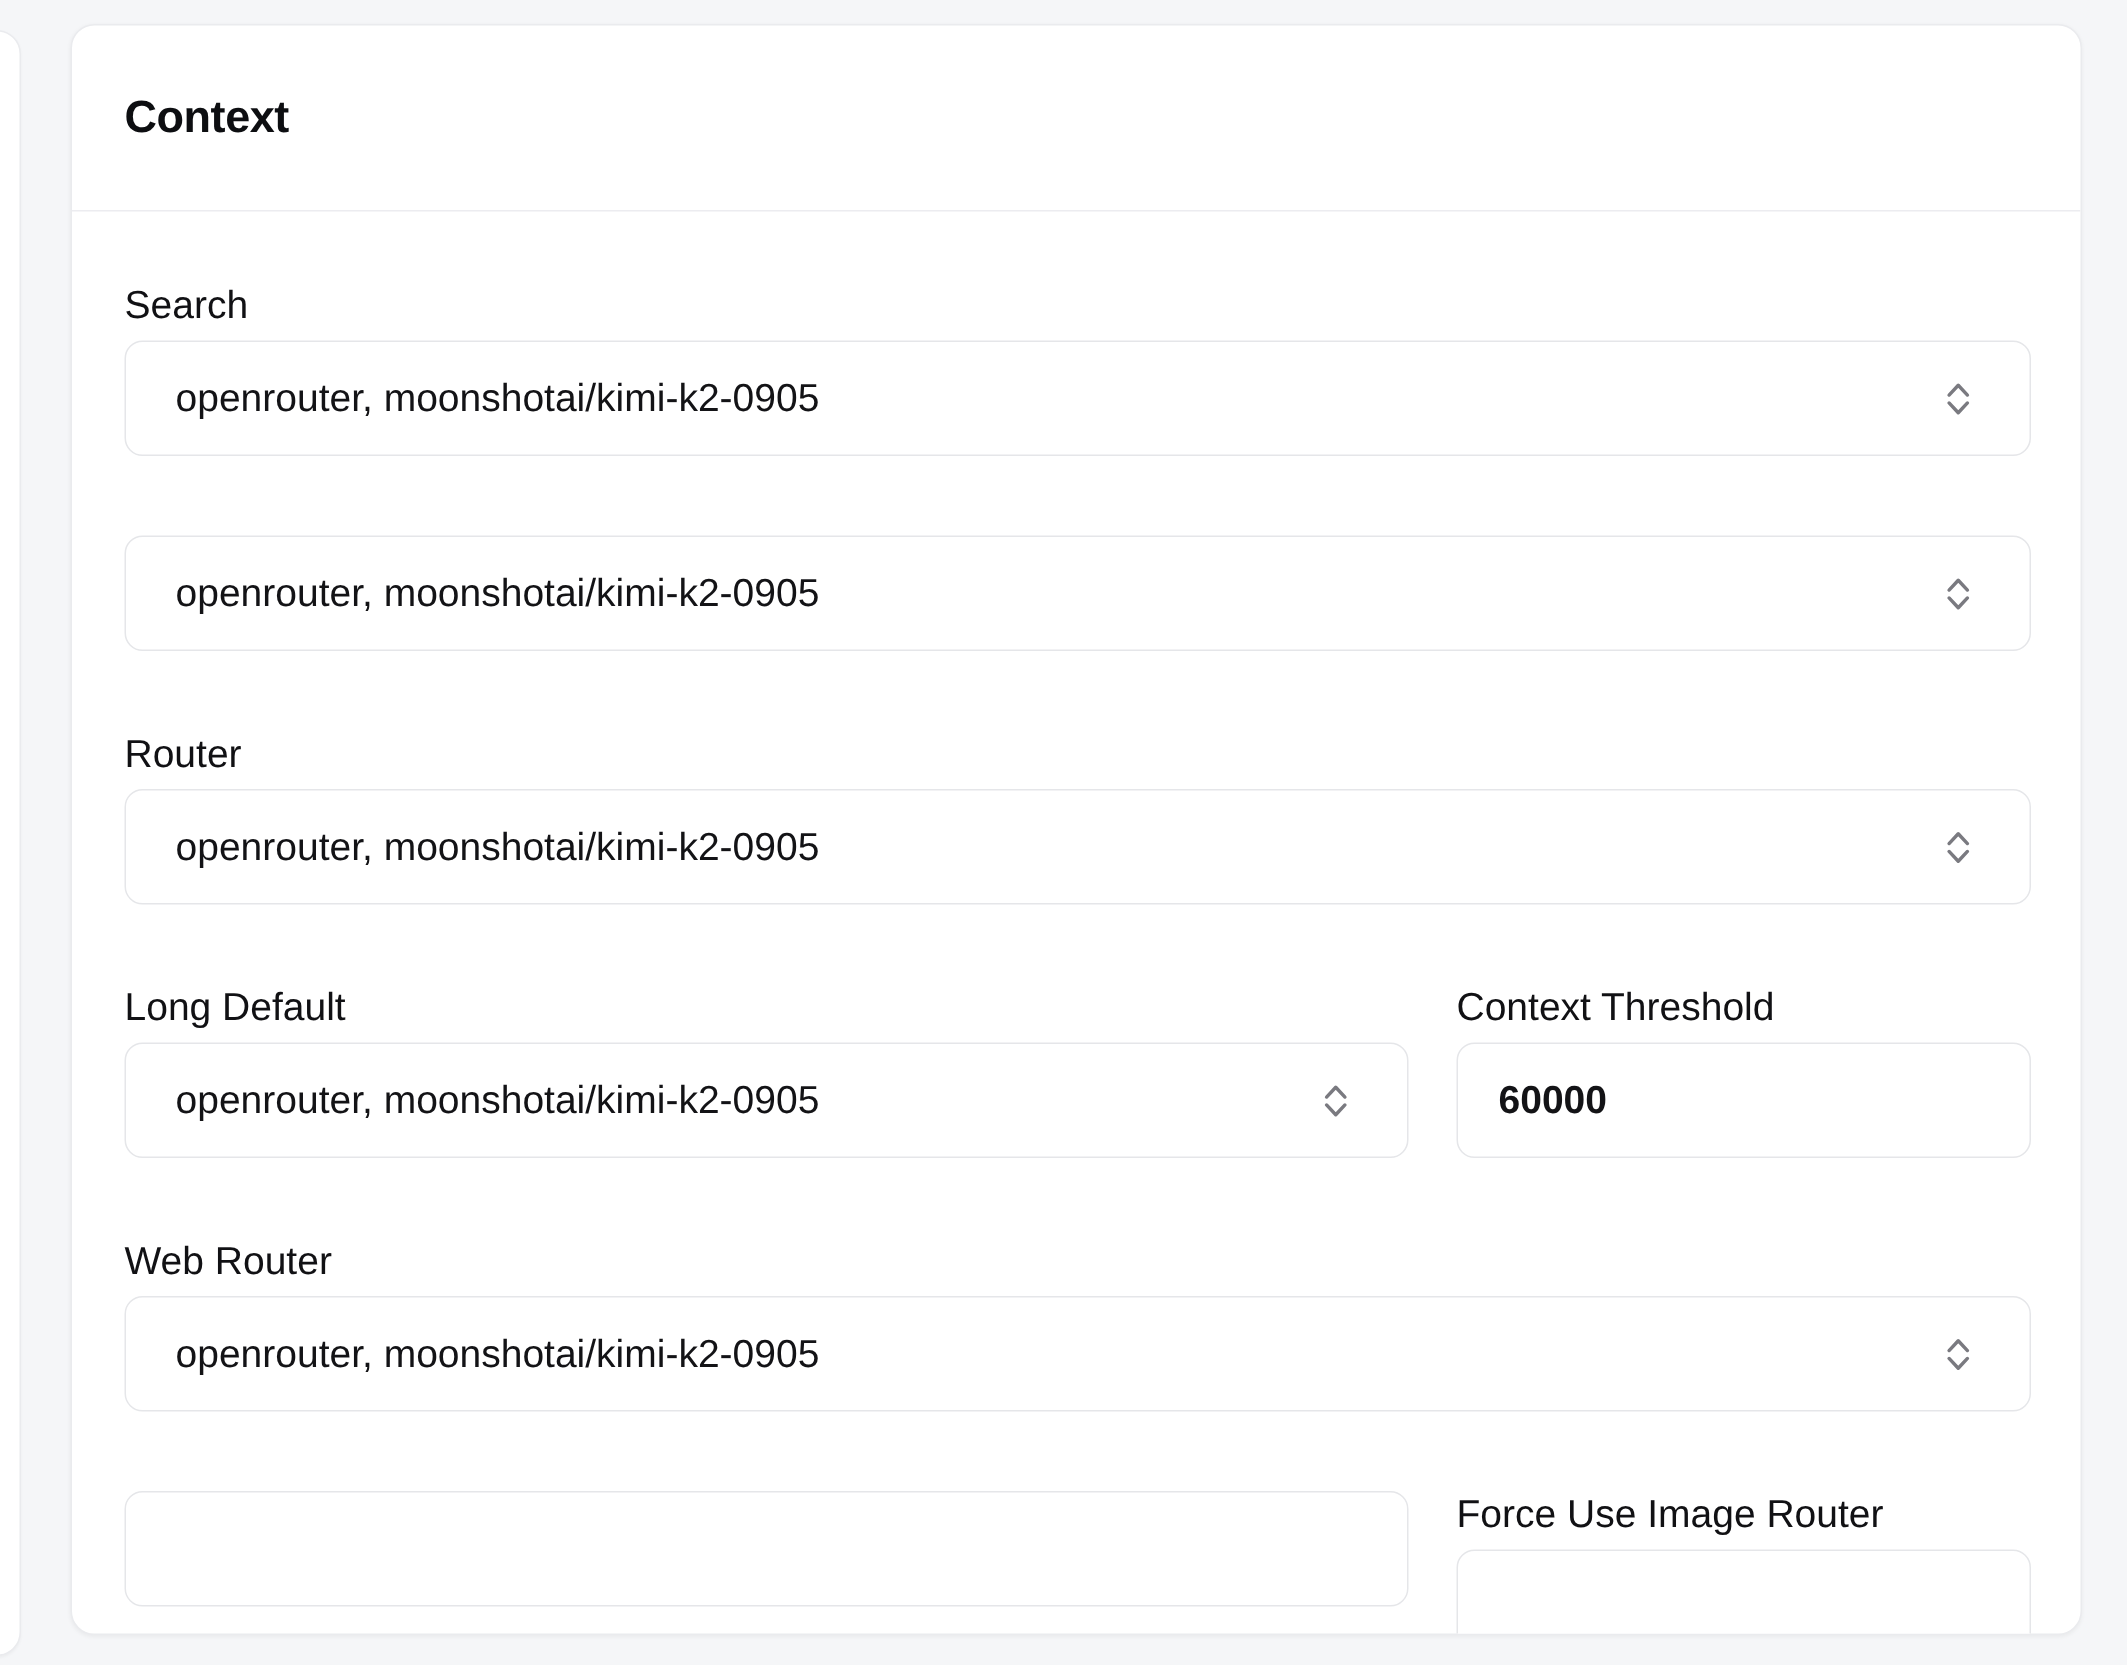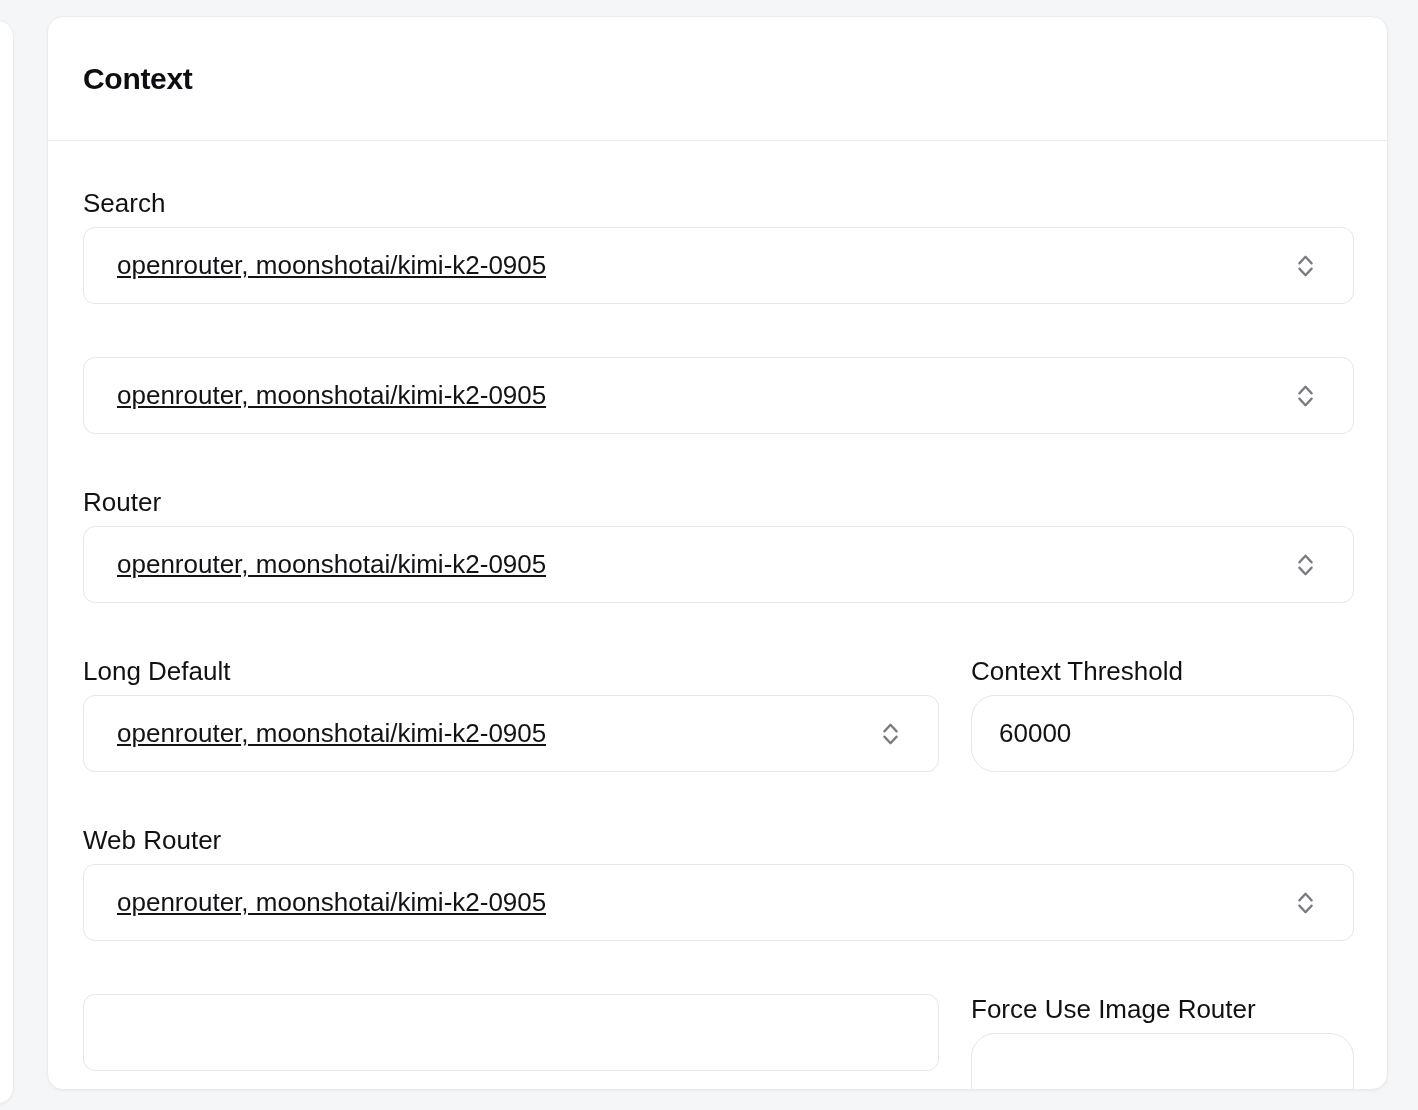--- a/index.html
+++ b/index.html
@@ -79,21 +79,20 @@
     position: relative;
     height: 77px;
     box-sizing: border-box;
     display: flex;
     align-items: center;
     padding: 0 80px 0 33px;
     background: #ffffff;
     border: 1px solid #e5e6e9;
     border-radius: 12px;
     cursor: pointer;
-    text-decoration: underline;
   }
   .select-value {
     font-size: 26px;
     font-weight: 500;
     color: #131316;
     white-space: nowrap;
     overflow: hidden;
   }
   .chevron {
     position: absolute;
@@ -107,24 +106,24 @@
   }
   .chevron svg { display: block; width: 100%; height: 100%; }
   .text-input {
     display: block;
     width: 100%;
     height: 77px;
     box-sizing: border-box;
     padding: 0 20px 0 27px;
     background: #ffffff;
     border: 1px solid #e5e6e9;
-    border-radius: 24px;
+    border-radius: 12px;
     font-family: inherit;
     font-size: 26px;
-    font-weight: 400;
+    font-weight: 700;
     color: #131316;
     outline: none;
   }
 </style>
 </head>
 <body>
 
 <div class="side-card"></div>
 
 <section class="card">

